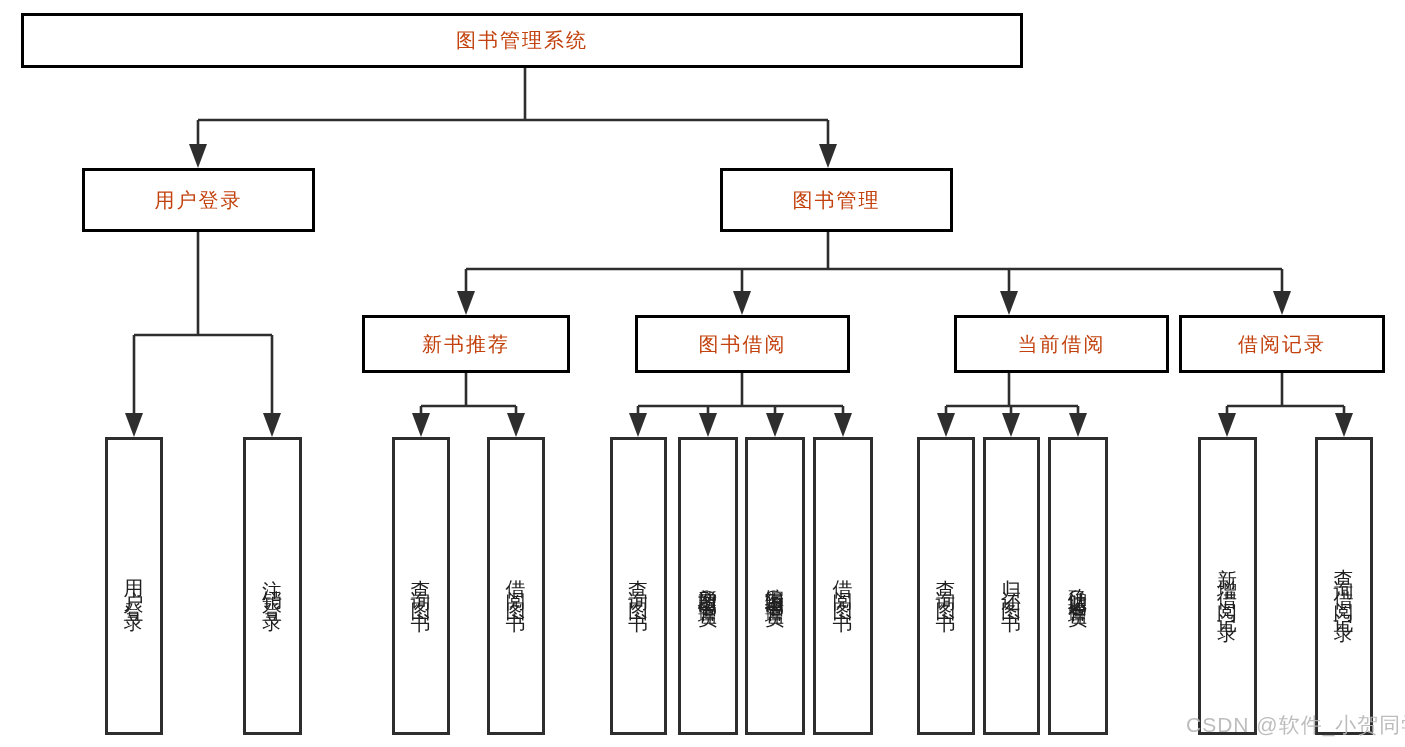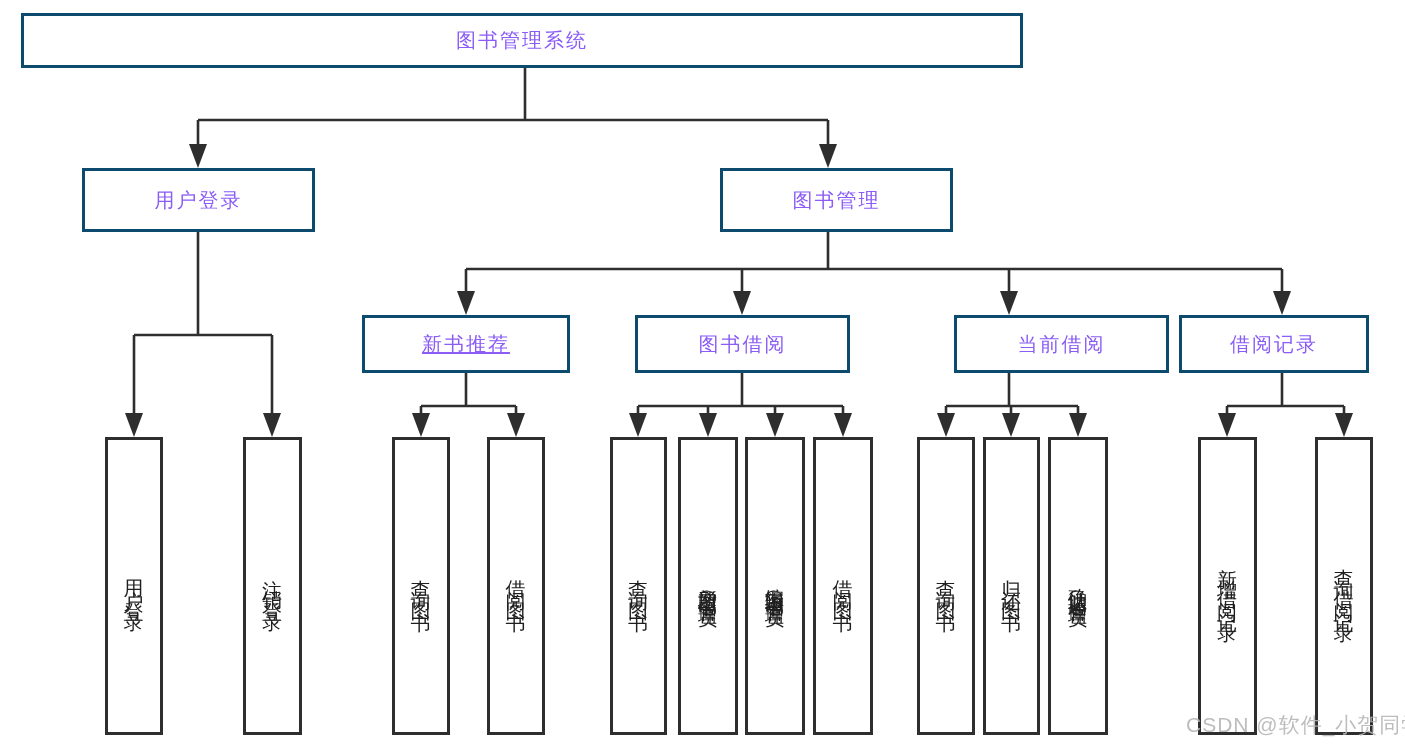--- a/index.html
+++ b/index.html
@@ -2,24 +2,24 @@
 <html><head>
 <meta charset="utf-8">
 <style>
   html,body{margin:0;padding:0;background:#ffffff;}
   body{font-family:"Liberation Sans","DejaVu Sans",sans-serif;}
   #canvas{position:relative;width:1405px;height:747px;background:#ffffff;overflow:hidden;}
   #wires{position:absolute;left:0;top:0;width:1405px;height:747px;z-index:1;}
   .node{
     position:absolute;
     box-sizing:border-box;
-    border:3px solid #0c4a6e;
+    border:3px solid #000000;
     background:#ffffff;
     display:flex;align-items:center;justify-content:center;
-    color:#8b5cf6;
+    color:#c2410c;
     z-index:2;
   }
   .node .lbl{font-size:20px;letter-spacing:2px;white-space:nowrap;}
   .leaf{
     position:absolute;
     top:437px;height:298px;
     box-sizing:border-box;
     border:3px solid #2e2e2e;
     background:#ffffff;
     display:flex;align-items:center;justify-content:center;
@@ -127,30 +127,30 @@
     <span class="lbl">图书管理系统</span>
   </div>
 
   <div class="node" style="left:82px;top:168px;width:233px;height:64px;">
     <span class="lbl">用户登录</span>
   </div>
   <div class="node" style="left:712px;top:168px;width:233px;height:64px;margin-left:8px;">
     <span class="lbl">图书管理</span>
   </div>
 
-  <div class="node" style="left:362px;top:315px;width:208px;height:58px;text-decoration:underline;">
+  <div class="node" style="left:362px;top:315px;width:208px;height:58px;">
     <span class="lbl">新书推荐</span>
   </div>
   <div class="node" style="left:635px;top:315px;width:215px;height:58px;">
     <span class="lbl">图书借阅</span>
   </div>
   <div class="node" style="left:954px;top:315px;width:215px;height:58px;">
     <span class="lbl">当前借阅</span>
   </div>
-  <div class="node" style="left:1179px;top:315px;width:190px;height:58px;">
+  <div class="node" style="left:1179px;top:315px;width:206px;height:58px;">
     <span class="lbl">借阅记录</span>
   </div>
 
   <div class="leaf" style="left:105px;width:58px;">
     <span class="vlbl">用户登录</span>
   </div>
   <div class="leaf" style="left:243px;width:59px;">
     <span class="vlbl">注销登录</span>
   </div>
 

